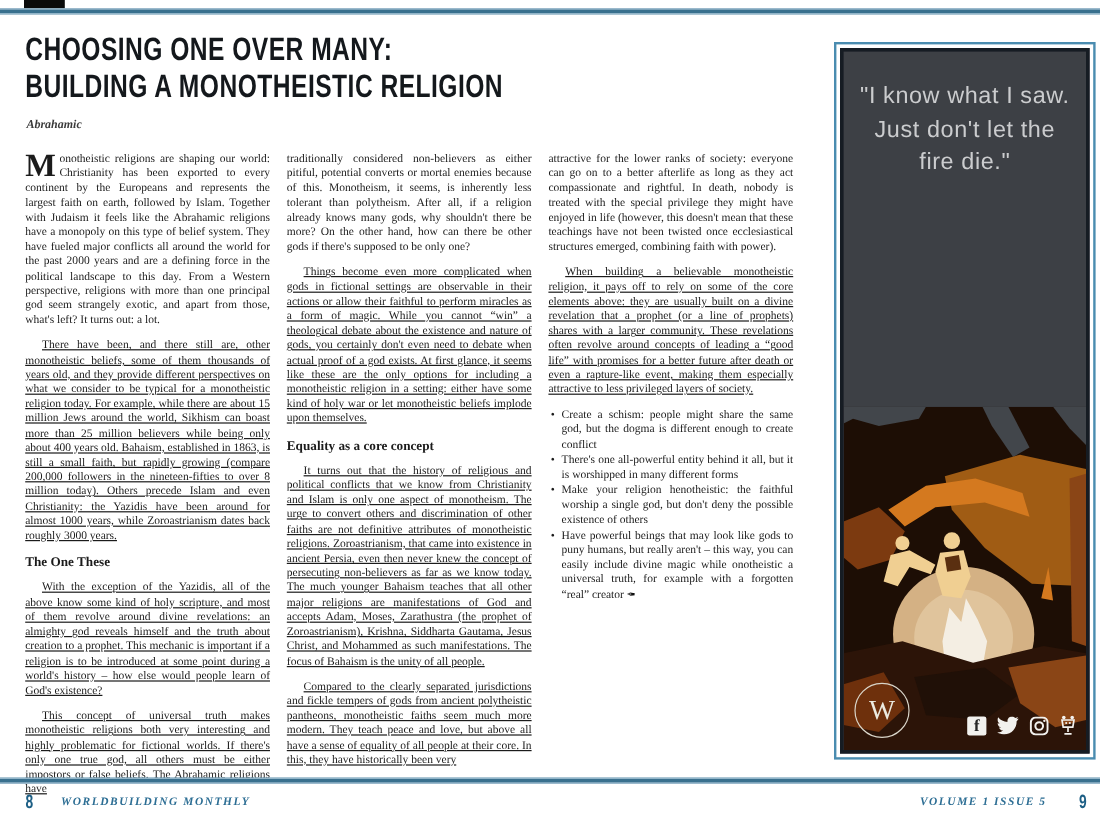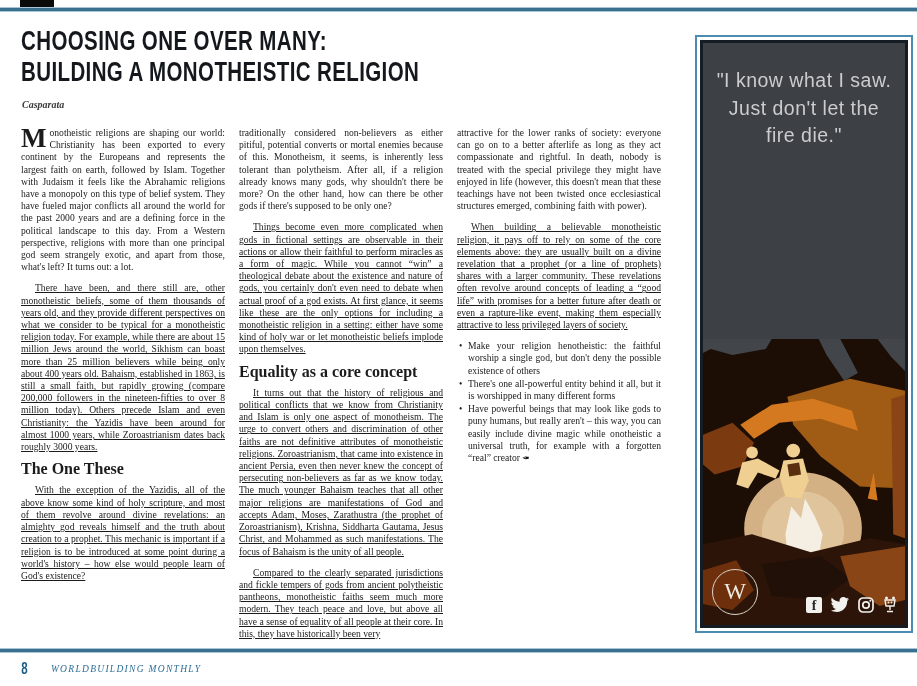--- a/index.html
+++ b/index.html
@@ -17,21 +17,21 @@
         line-height:31px;transform:scaleX(0.76);transform-origin:left;white-space:nowrap;
         letter-spacing:0.5px;}
   .byline{position:absolute;left:22px;top:99px;font-style:italic;font-weight:700;
         font-size:10px;color:#3a3a3a;}
 
   
   .columns{position:absolute;left:21px;top:127px;width:640px;display:flex;gap:14px;}
   .col{width:204px;font-size:9.6px;line-height:12.2px;text-align:justify;}
   .col p{margin:0 0 9px 0;}
   .col p.indent{text-indent:14px;text-decoration:underline;}
-  .col h3{font-size:16px;margin:10px 0 9px 0;font-weight:700;text-align:left;}
+  .col h3{font-size:11px;margin:10px 0 9px 0;font-weight:700;text-align:left;}
   .dropcap{float:left;font-size:27px;line-height:21px;font-weight:700;padding:1px 3px 0 0;}
   .col ul{list-style:none;margin:0;padding:0;}
   .col li{position:relative;padding-left:11px;margin:0 0 1px 0;}
   .col li::before{content:"\2022";position:absolute;left:2px;top:0;}
   .endmark{display:inline-block;transform:scaleX(-1);font-size:9px;color:#111;
         font-family:"DejaVu Sans",sans-serif;}
 
   
   .sidebar{position:absolute;left:695px;top:35px;width:218px;height:598px;
         box-sizing:border-box;border:2px solid #4a8cb0;background:#ffffff;padding:3px;}
@@ -50,57 +50,59 @@
         align-items:flex-end;justify-content:center;font-family:"Liberation Serif",serif;
         font-weight:700;font-size:14px;line-height:14px;color:#262626;}
   .socials svg{display:block;}
 
   
   .footer{position:absolute;left:0;right:0;top:658px;height:28px;}
   .pageno{font-family:"Liberation Sans",sans-serif;font-weight:700;font-size:16px;
         color:#1d5f85;display:inline-block;transform:scaleX(0.72);}
   .f-left{position:absolute;left:20px;top:2px;display:flex;align-items:center;gap:22px;}
   .f-right{position:absolute;right:10px;top:2px;display:flex;align-items:center;gap:26px;}
-  .mag-meta{font-family:"Liberation Serif",serif;font-style:italic;font-weight:400;
+  .mag-meta{font-family:"Liberation Serif",serif;font-style:italic;font-weight:700;
         font-size:9.5px;letter-spacing:1.3px;color:#2d6e94;}
 </style>
 </head>
 <body>
 
 <div class="page">
 
   <div class="print-mark"></div>
   <div class="rule top-rule"></div>
 
   <div class="title">
     <div class="title-line">CHOOSING ONE OVER MANY:</div>
     <div class="title-line">BUILDING A MONOTHEISTIC RELIGION</div>
   </div>
-  <div class="byline">Casparata</div>
+  <div class="byline">Abrahamic</div>
 
   <div class="columns">
     <div class="col">
       <p><span class="dropcap">M</span><span>onotheistic religions are shaping our world: Christianity has been exported to every continent by the Europeans and represents the largest faith on earth, followed by Islam. Together with Judaism it feels like the Abrahamic religions have a monopoly on this type of belief system. They have fueled major conflicts all around the world for the past 2000 years and are a defining force in the political landscape to this day. From a Western perspective, religions with more than one principal god seem strangely exotic, and apart from those, what's left? It turns out: a lot.</span></p>
       <p class="indent">There have been, and there still are, other monotheistic beliefs, some of them thousands of years old, and they provide different perspectives on what we consider to be typical for a monotheistic religion today. For example, while there are about 15 million Jews around the world, Sikhism can boast more than 25 million believers while being only about 400 years old. Bahaism, established in 1863, is still a small faith, but rapidly growing (compare 200,000 followers in the nineteen-fifties to over 8 million today). Others precede Islam and even Christianity: the Yazidis have been around for almost 1000 years, while Zoroastrianism dates back roughly 3000 years.</p>
       <h3>The One These</h3>
       <p class="indent">With the exception of the Yazidis, all of the above know some kind of holy scripture, and most of them revolve around divine revelations: an almighty god reveals himself and the truth about creation to a prophet. This mechanic is important if a religion is to be introduced at some point during a world's history – how else would people learn of God's existence?</p>
+      <p class="indent">This concept of universal truth makes monotheistic religions both very interesting and highly problematic for fictional worlds. If there's only one true god, all others must be either impostors or false beliefs. The Abrahamic religions have</p>
     </div>
     <div class="col">
       <p>traditionally considered non-believers as either pitiful, potential converts or mortal enemies because of this. Monotheism, it seems, is inherently less tolerant than polytheism. After all, if a religion already knows many gods, why shouldn't there be more? On the other hand, how can there be other gods if there's supposed to be only one?</p>
       <p class="indent">Things become even more complicated when gods in fictional settings are observable in their actions or allow their faithful to perform miracles as a form of magic. While you cannot “win” a theological debate about the existence and nature of gods, you certainly don't even need to debate when actual proof of a god exists. At first glance, it seems like these are the only options for including a monotheistic religion in a setting: either have some kind of holy war or let monotheistic beliefs implode upon themselves.</p>
       <h3>Equality as a core concept</h3>
       <p class="indent">It turns out that the history of religious and political conflicts that we know from Christianity and Islam is only one aspect of monotheism. The urge to convert others and discrimination of other faiths are not definitive attributes of monotheistic religions. Zoroastrianism, that came into existence in ancient Persia, even then never knew the concept of persecuting non-believers as far as we know today. The much younger Bahaism teaches that all other major religions are manifestations of God and accepts Adam, Moses, Zarathustra (the prophet of Zoroastrianism), Krishna, Siddharta Gautama, Jesus Christ, and Mohammed as such manifestations. The focus of Bahaism is the unity of all people.</p>
       <p class="indent">Compared to the clearly separated jurisdictions and fickle tempers of gods from ancient polytheistic pantheons, monotheistic faiths seem much more modern. They teach peace and love, but above all have a sense of equality of all people at their core. In this, they have historically been very</p>
     </div>
     <div class="col">
       <p>attractive for the lower ranks of society: everyone can go on to a better afterlife as long as they act compassionate and rightful. In death, nobody is treated with the special privilege they might have enjoyed in life (however, this doesn't mean that these teachings have not been twisted once ecclesiastical structures emerged, combining faith with power).</p>
       <p class="indent">When building a believable monotheistic religion, it pays off to rely on some of the core elements above: they are usually built on a divine revelation that a prophet (or a line of prophets) shares with a larger community. These revelations often revolve around concepts of leading a “good life” with promises for a better future after death or even a rapture-like event, making them especially attractive to less privileged layers of society.</p>
       <ul>
+        <li>Create a schism: people might share the same god, but the dogma is different enough to create conflict</li>
+        <li>There's one all-powerful entity behind it all, but it is worshipped in many different forms</li>
         <li>Make your religion henotheistic: the faithful worship a single god, but don't deny the possible existence of others</li>
-        <li>There's one all-powerful entity behind it all, but it is worshipped in many different forms</li>
         <li><span>Have powerful beings that may look like gods to puny humans, but really aren't – this way, you can easily include divine magic while onotheistic a universal truth, for example with a forgotten “real” creator </span><span class="endmark">✒</span></li>
       </ul>
     </div>
   </div>
 
   <aside class="sidebar">
     <div class="sidebar-frame">
       <div class="quote-panel">
         <div class="quote-text">"I know what I saw. Just don't let the fire die."</div>
       </div>
@@ -154,15 +156,19 @@
       </div>
     </div>
   </aside>
 
   <div class="rule bottom-rule"></div>
   <div class="footer">
     <div class="f-left">
       <span class="pageno">8</span>
       <span class="mag-meta">WORLDBUILDING MONTHLY</span>
     </div>
+    <div class="f-right">
+      <span class="mag-meta">VOLUME 1 ISSUE 5</span>
+      <span class="pageno">9</span>
+    </div>
   </div>
 
 </div>
 
 </body></html>

